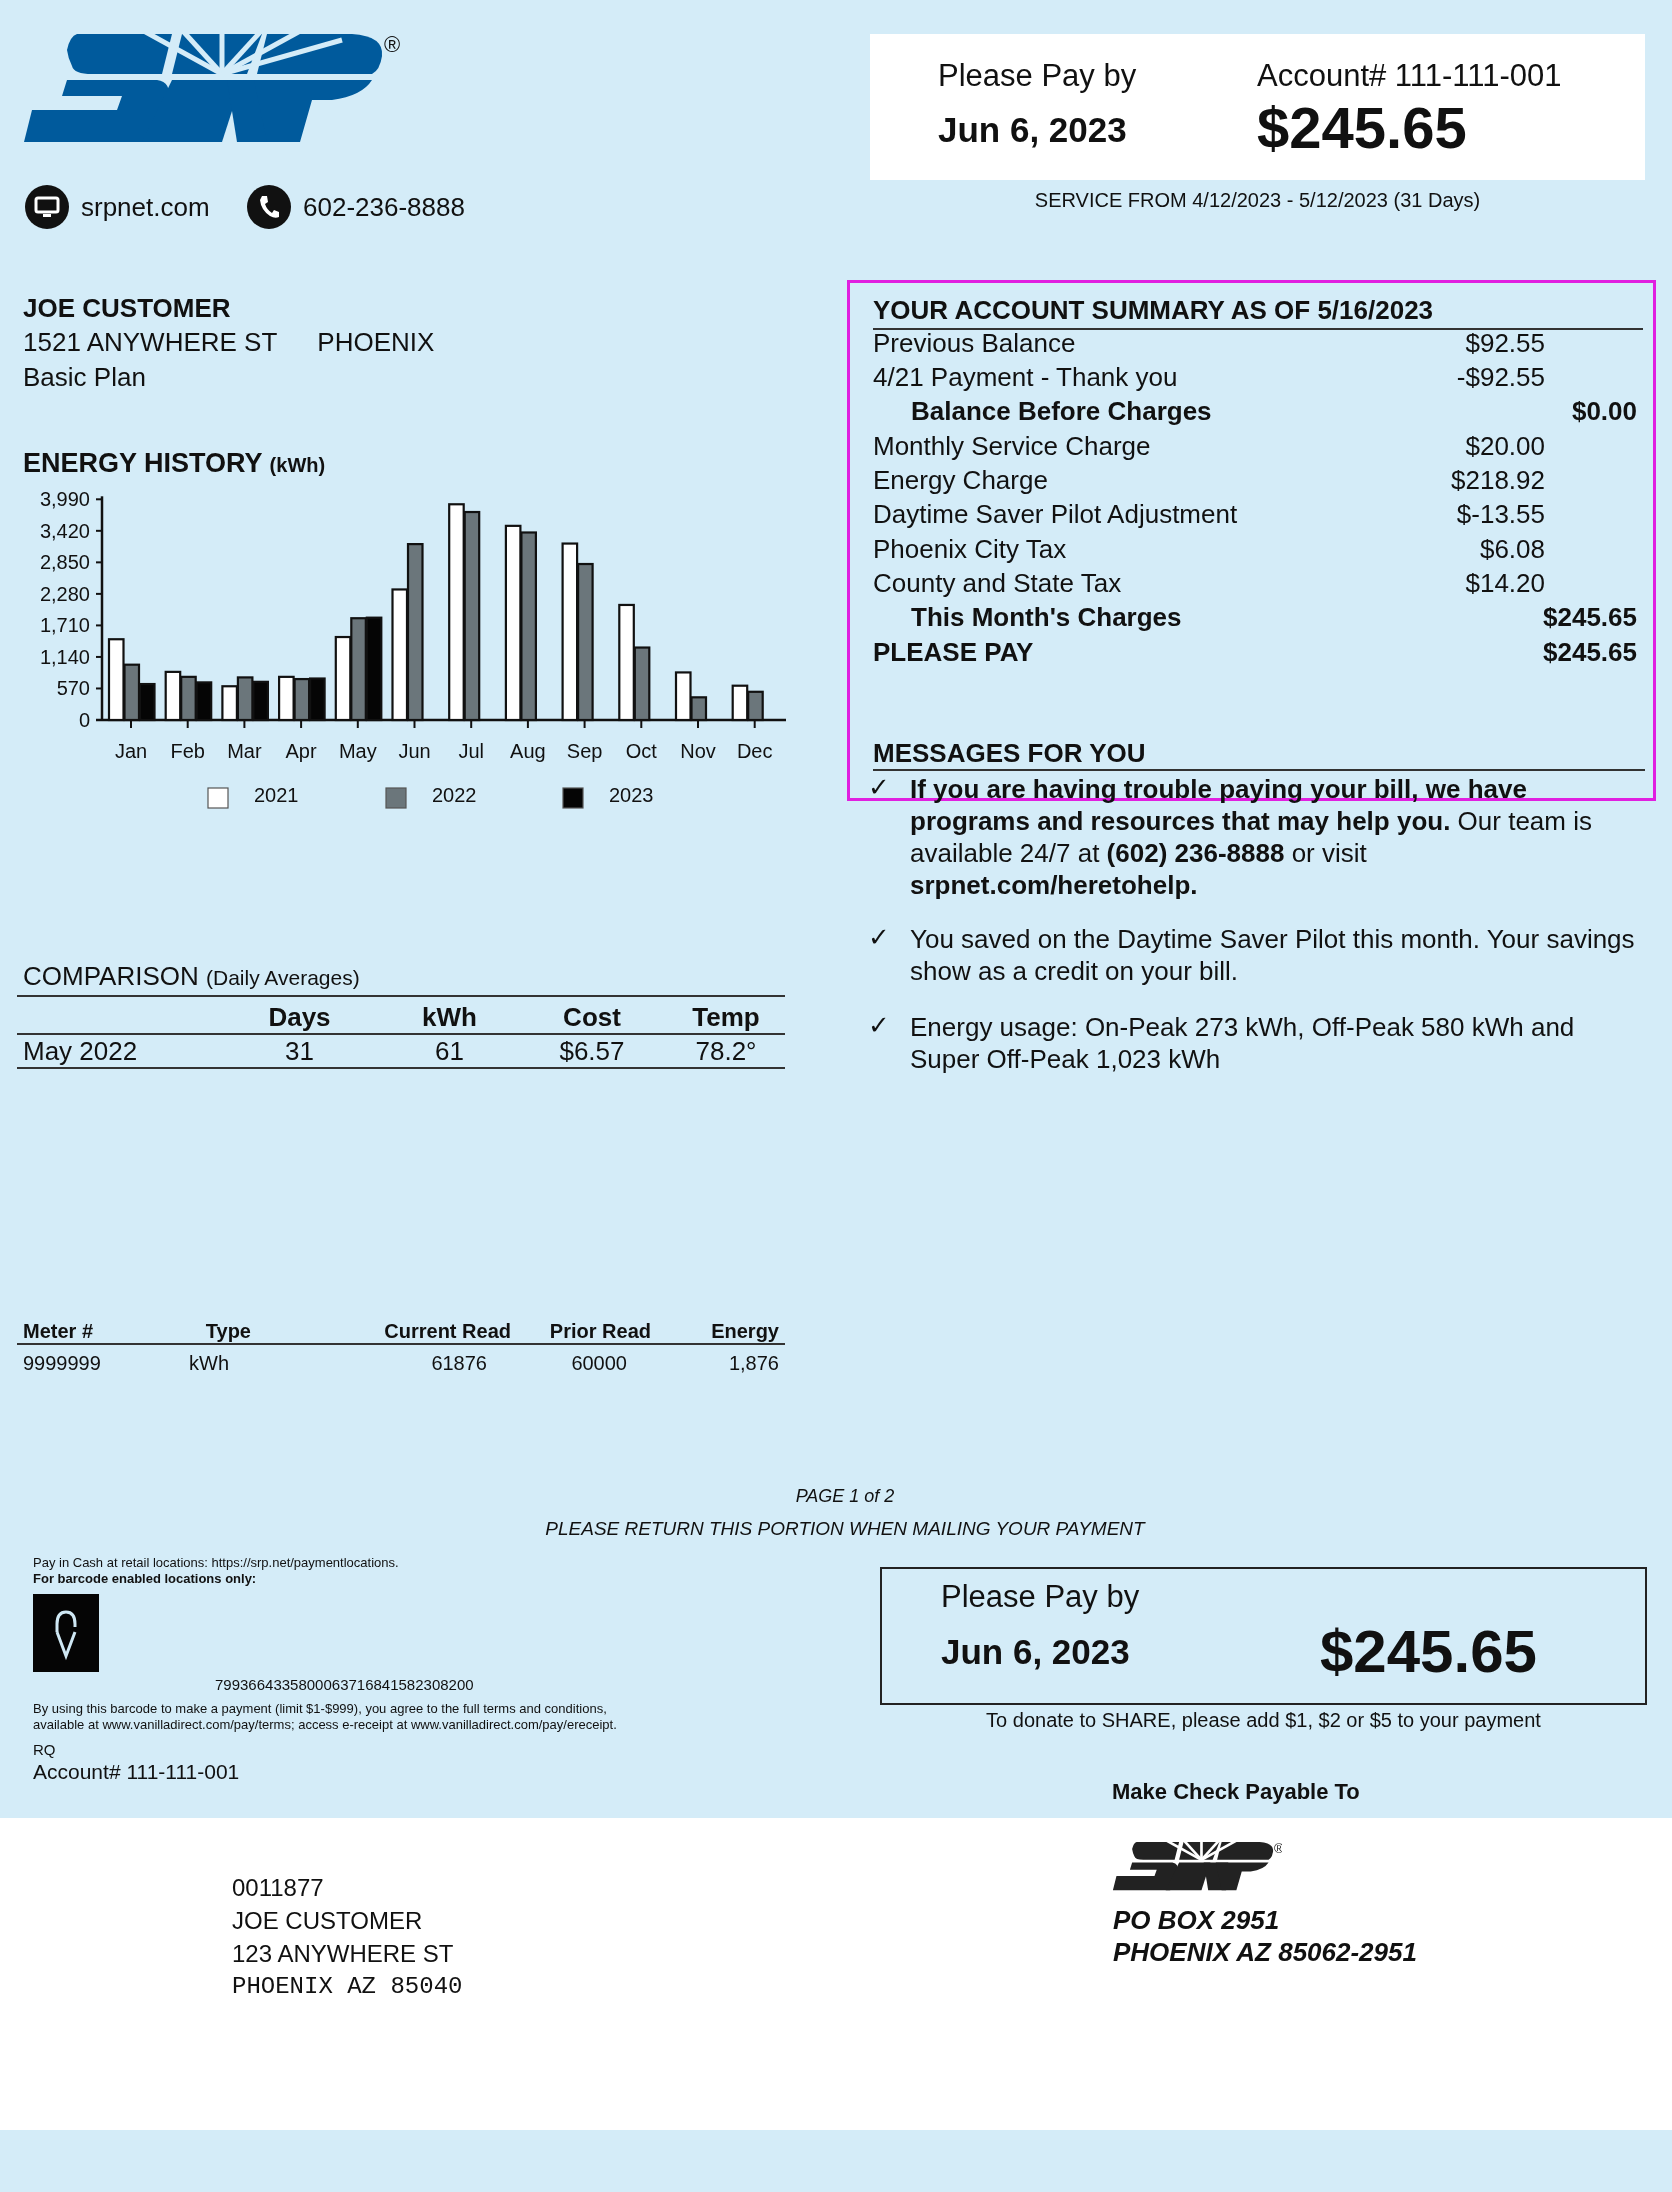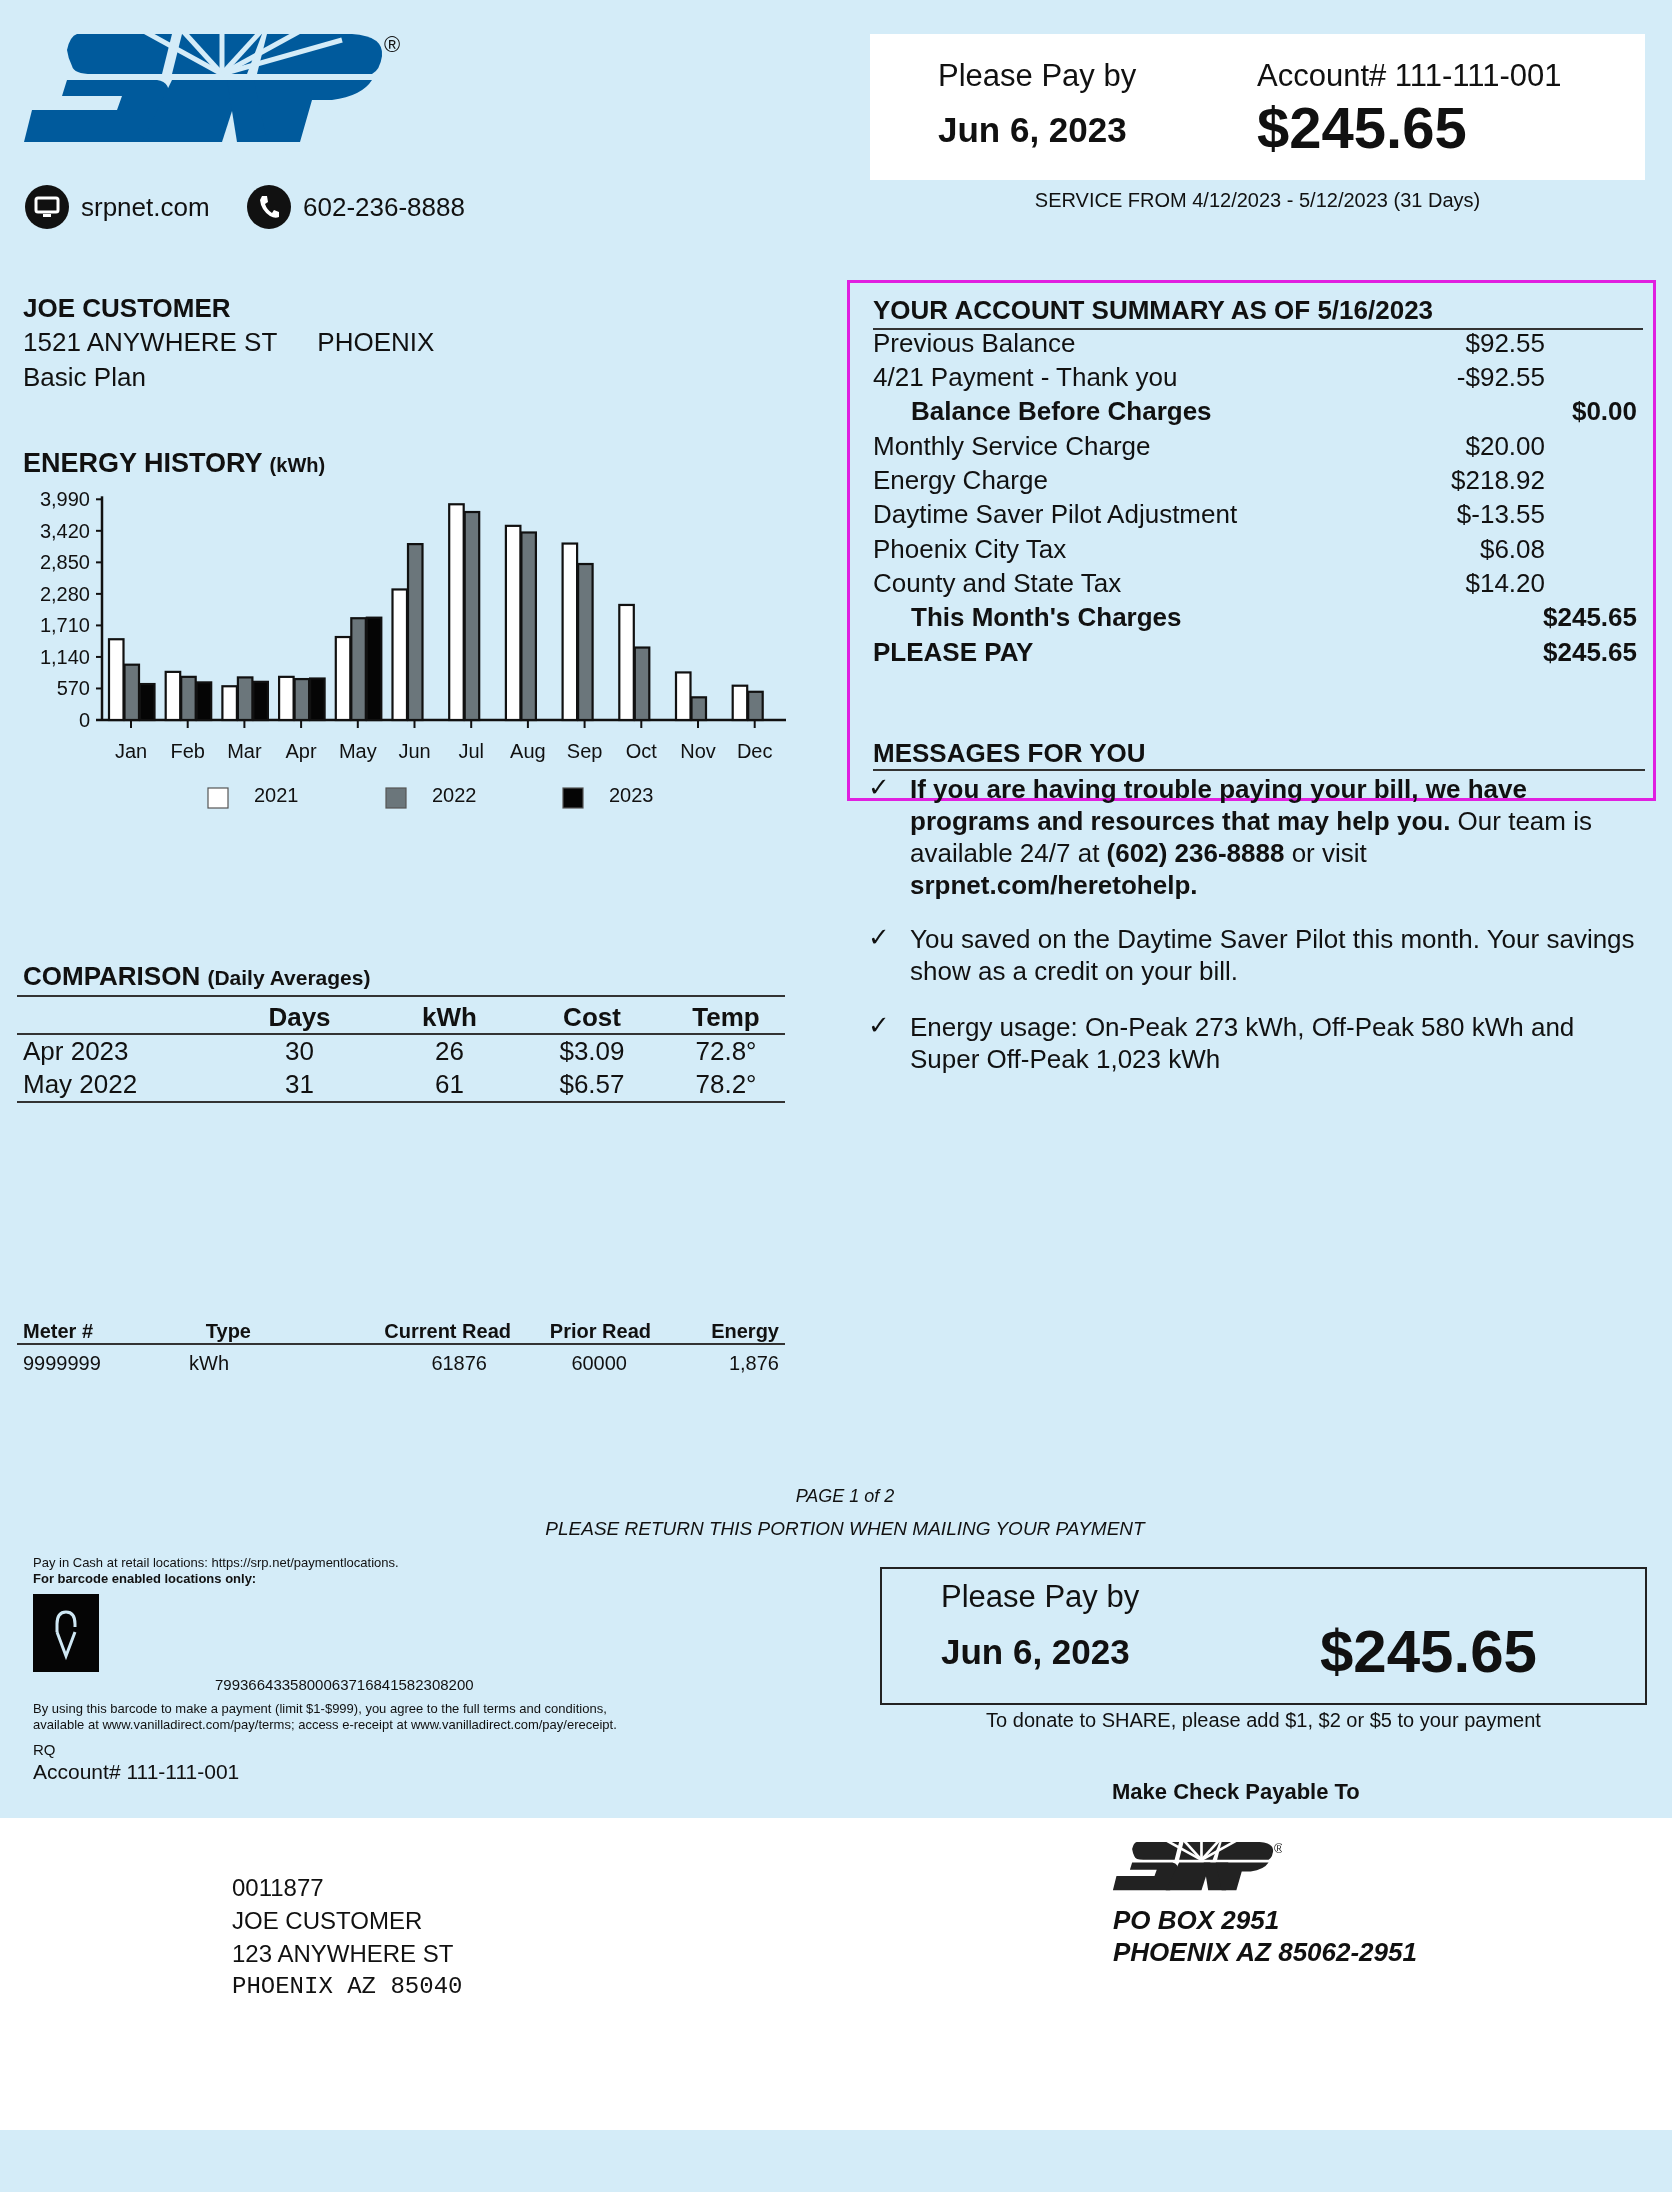--- a/index.html
+++ b/index.html
@@ -59,21 +59,21 @@
   
   #msg-title {
     left: 873px; top: 738px; width: 772px; font-size: 26px; font-weight: bold;
     border-bottom: 2px solid #333; padding-bottom: 0px;
   }
   .msg { left: 868px; width: 780px; font-size: 26px; line-height: 32px; }
   .msg .check { position: absolute; left: 0; top: -2px; font-size: 26px; }
   .msg .text { position: absolute; left: 42px; width: 730px; }
 
   
-  #cmp-title { left: 23px; top: 961px; font-size: 26px; font-weight: bold; }
+  #cmp-title { left: 23px; top: 961px; font-size: 26px; font-weight: normal; }
   #cmp-title small { font-size: 21px; }
   #cmp-table {
     left: 17px; top: 995px; width: 768px; border-collapse: collapse; font-size: 26px;
     border-top: 2px solid #333; border-bottom: 2px solid #333;
   }
   #cmp-table th { font-weight: bold; height: 38px; border-bottom: 2px solid #333; text-align: center; padding-top: 4px; }
   #cmp-table td { height: 34px; text-align: center; }
   #cmp-table td:first-child, #cmp-table th:first-child { text-align: left; padding-left: 6px; }
 
   
@@ -327,27 +327,20 @@
       <tr>
     <th></th>
     <th>Days</th>
     <th>kWh</th>
     <th>Cost</th>
     <th>Temp</th>
   </tr>
     </thead>
   <tbody id="cmp-body">
       <tr>
-        <td>Apr 2023</td>
-        <td>30</td>
-        <td>26</td>
-        <td>$3.09</td>
-        <td>72.8°</td>
-      </tr>
-      <tr>
         <td>May 2022</td>
         <td>31</td>
         <td>61</td>
         <td>$6.57</td>
         <td>78.2°</td>
       </tr>
     </tbody>
 </table>
 
 <table id="meter-table" class="abs">

